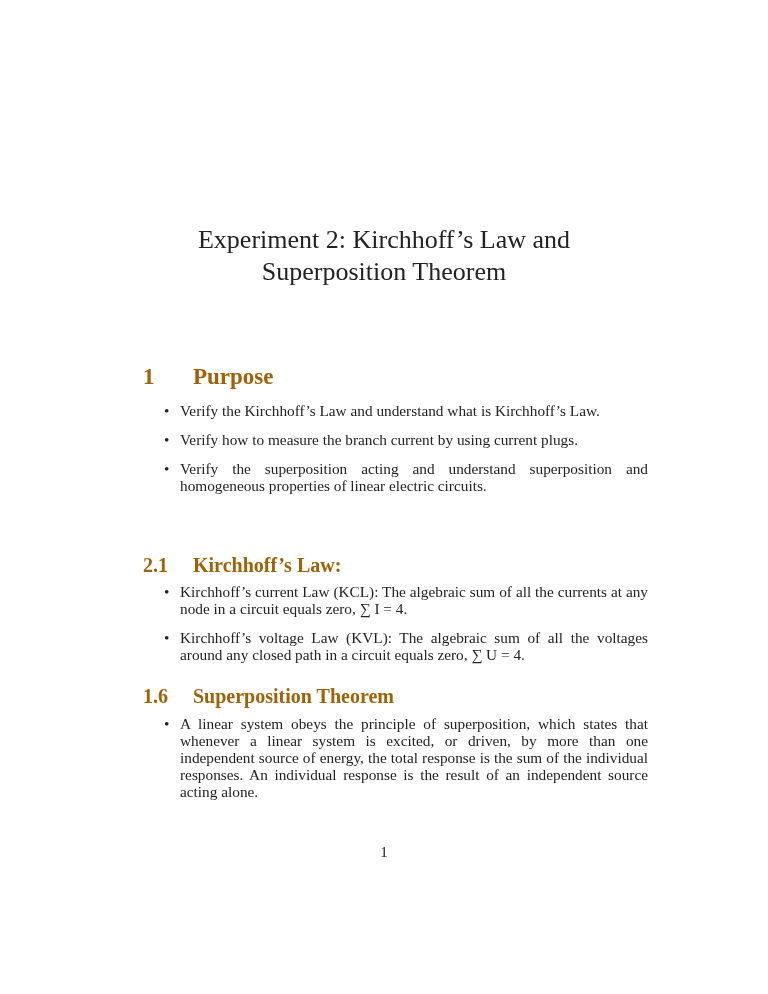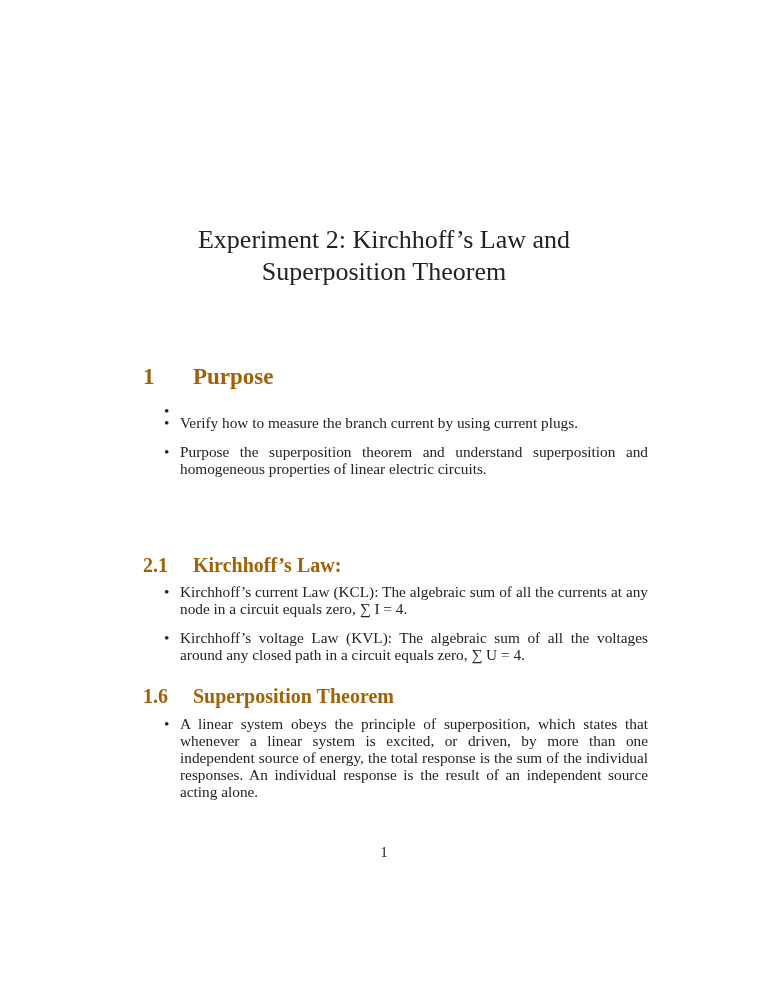--- a/index.html
+++ b/index.html
@@ -36,28 +36,29 @@
     <div>Experiment 2: Kirchhoff’s Law and</div>
     <div>Superposition Theorem</div>
   </div>
 
   <div class="sec h1" style="top:336px;">
     <span class="num">1</span><span>Purpose</span>
   </div>
   <ul class="items" style="top:374px;">
     <li style="margin-bottom:12px;">
       <span class="bullet">•</span>
+      <span>Verify the Kirchhoff’s Law and understand what is Kirchhoff’s Law.</span>
     </li>
     <li style="margin-bottom:12px;">
       <span class="bullet">•</span>
       <span>Verify how to measure the branch current by using current plugs.</span>
     </li>
     <li>
       <span class="bullet">•</span>
-      <span>Purpose the superposition theorem and understand superposition and homogeneous properties of linear electric circuits.</span>
+      <span>Verify the superposition acting and understand superposition and homogeneous properties of linear electric circuits.</span>
     </li>
   </ul>
 
 
   <div class="sec h2" style="top:526px;">
     <span class="num">2.1</span><span>Kirchhoff’s Law:</span>
   </div>
   <ul class="items" style="top:555px;">
     <li style="margin-bottom:12px;">
       <span class="bullet">•</span>

